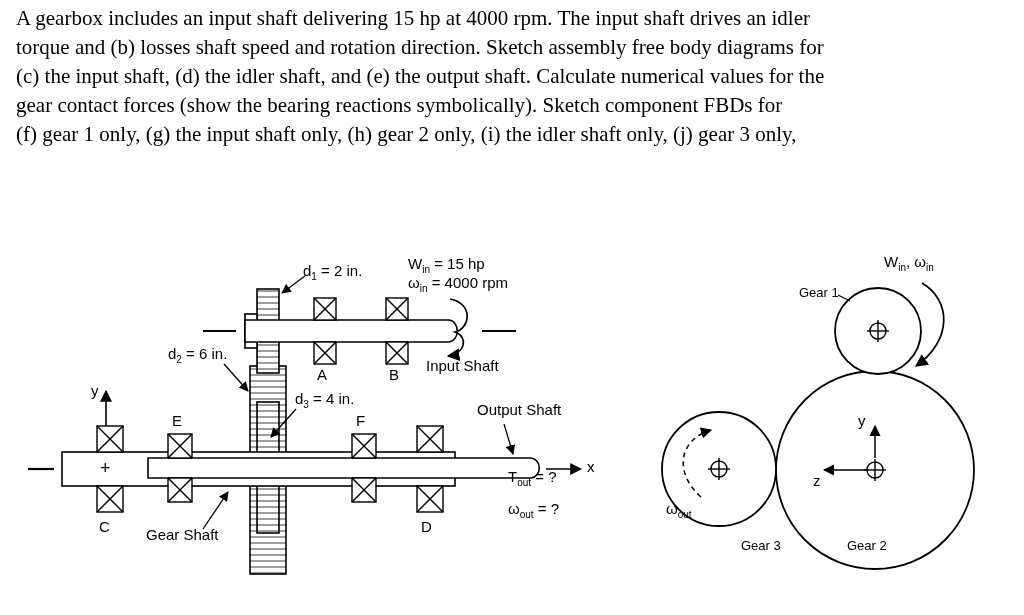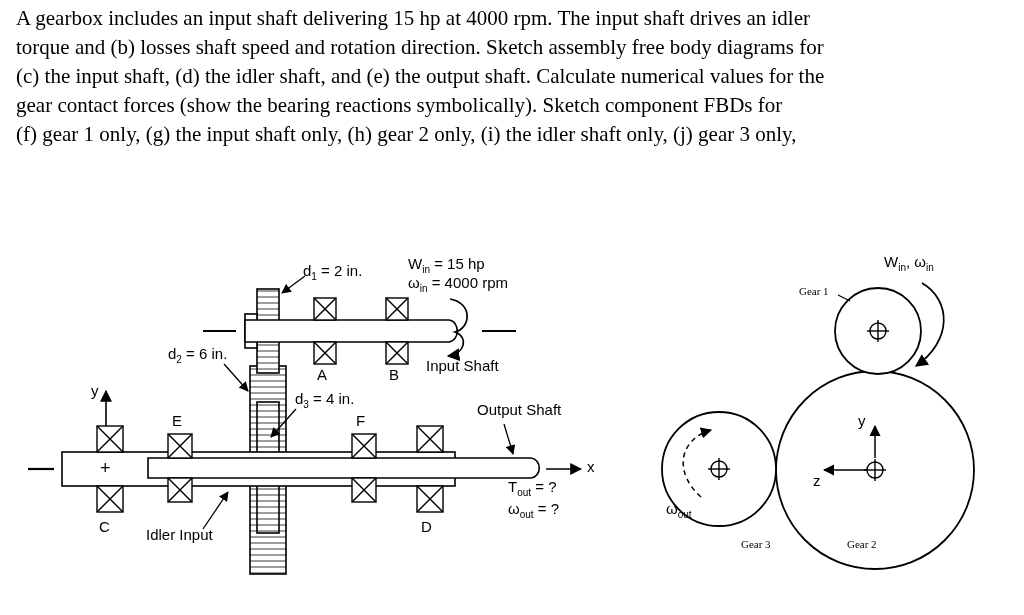--- a/index.html
+++ b/index.html
@@ -7,21 +7,21 @@
     position:relative; width:1024px; height:615px; background:#ffffff;
     font-family:"Liberation Sans", sans-serif; color:#000; overflow:hidden;
   }
   .problem { position:absolute; left:16px; top:4px; width:1014px; }
   .prob-line {
     font-family:"Liberation Serif", serif; font-size:21px; line-height:29px;
     white-space:nowrap; color:#000;
   }
   svg.art { position:absolute; left:0; top:0; }
   .lbl { position:absolute; font-size:15px; white-space:nowrap; color:#000; }
-  .lbl-sm { font-size:11px;font-family:Liberation Serif, serif; }
+  .lbl-sm { font-size:13px; }
   .lbl-big { font-size:18px; }
   sub { font-size:10px; }
 </style>
 </head>
 <body>
 
 <div class="canvas">
 
   <div class="problem">
     <div class="prob-line">A gearbox includes an input shaft delivering 15 hp at 4000 rpm. The input shaft drives an idler</div>
@@ -158,22 +158,22 @@
     </g>
   </svg>
 
   <div class="lbl" style="left:303px;top:262px"><span>d</span><sub>1</sub><span> = 2 in.</span></div>
   <div class="lbl" style="left:408px;top:255px"><span>W</span><sub>in</sub><span> = 15 hp</span></div>
   <div class="lbl" style="left:408px;top:274px"><span>ω</span><sub>in</sub><span> = 4000 rpm</span></div>
   <div class="lbl" style="left:168px;top:345px"><span>d</span><sub>2</sub><span> = 6 in.</span></div>
   <div class="lbl" style="left:295px;top:390px"><span>d</span><sub>3</sub><span> = 4 in.</span></div>
   <div class="lbl" style="left:426px;top:357px">Input Shaft</div>
   <div class="lbl" style="left:477px;top:401px">Output Shaft</div>
-  <div class="lbl" style="left:146px;top:526px">Idler Input</div>
-  <div class="lbl" style="left:508px;top:478px"><span>T</span><sub>out</sub><span> = ?</span></div>
+  <div class="lbl" style="left:146px;top:526px">Gear Shaft</div>
+  <div class="lbl" style="left:508px;top:468px"><span>T</span><sub>out</sub><span> = ?</span></div>
   <div class="lbl" style="left:508px;top:500px"><span>ω</span><sub>out</sub><span> = ?</span></div>
 
   <div class="lbl" style="left:317px;top:366px">A</div>
   <div class="lbl" style="left:389px;top:366px">B</div>
   <div class="lbl" style="left:99px;top:518px">C</div>
   <div class="lbl" style="left:421px;top:518px">D</div>
   <div class="lbl" style="left:172px;top:412px">E</div>
   <div class="lbl" style="left:356px;top:412px">F</div>
 
   <div class="lbl" style="left:587px;top:458px">x</div>

